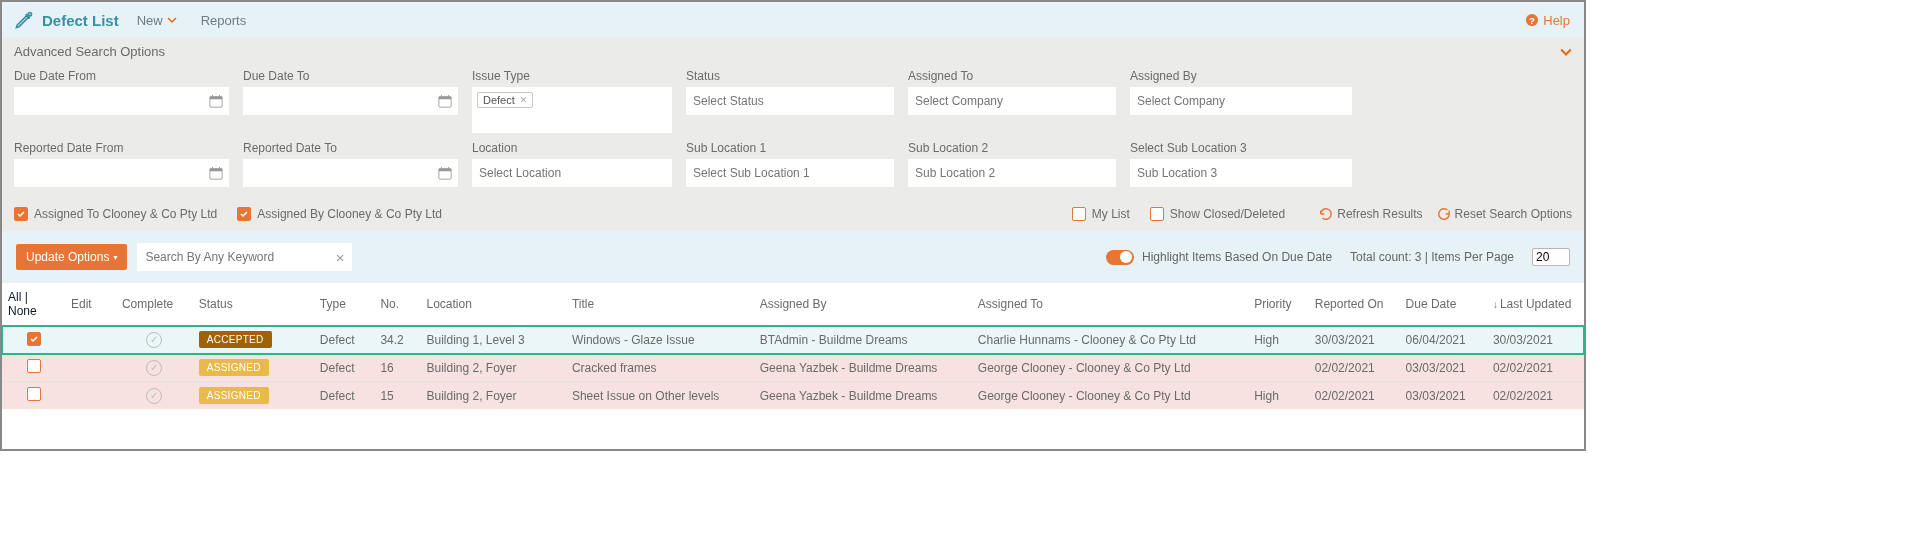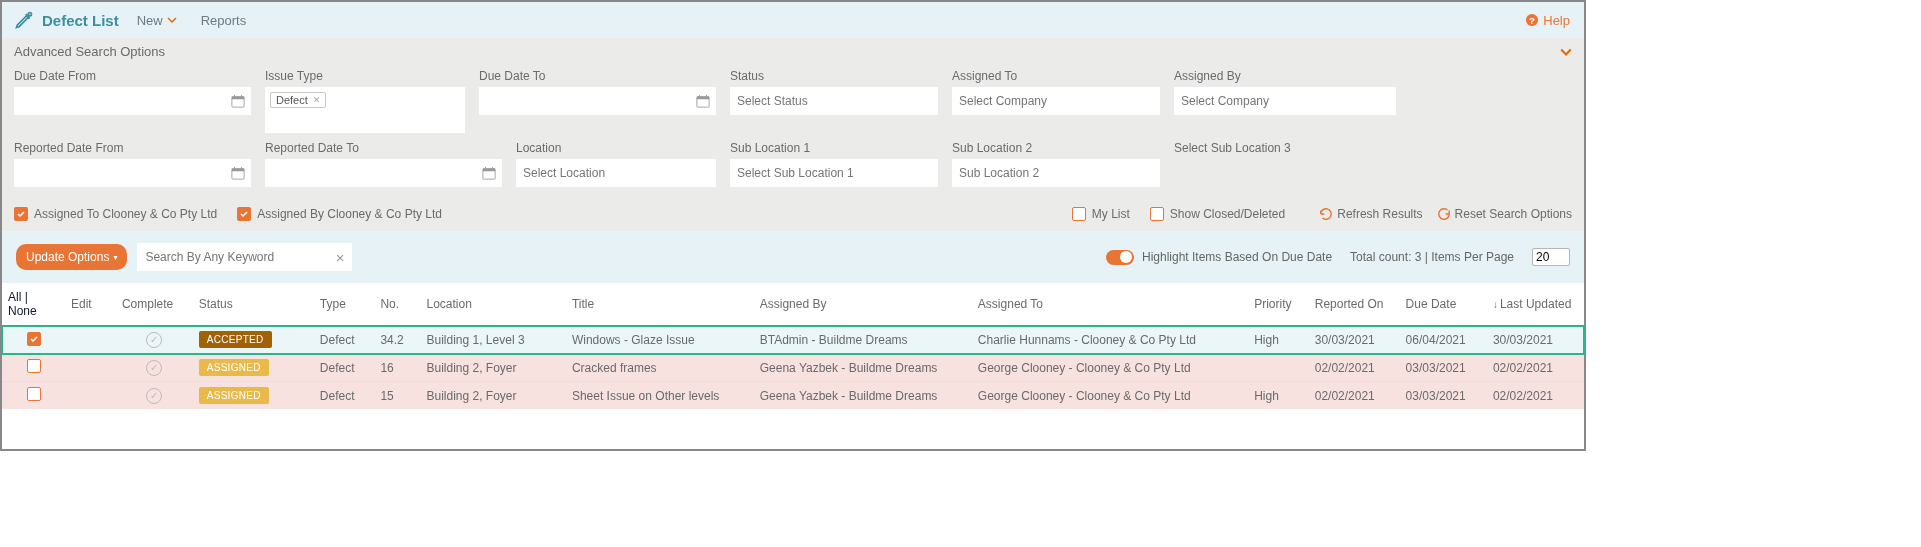--- a/index.html
+++ b/index.html
@@ -15,21 +15,21 @@
   .help-link { position: absolute; right: 14px; color: #e87535; font-weight: 500; font-size: 13px; display: flex; align-items: center; }
 
   
   .adv-row { background: #ebebea; padding: 6px 12px; position: relative; color: #6a6a6a; font-size: 13px; }
   .adv-chev { position: absolute; right: 12px; top: 8px; color: #e36c0a; font-size: 14px; }
 
   
   .filters { background: #ebebea; padding: 4px 12px 10px; }
   .filter-row { display: flex; gap: 14px; margin-bottom: 8px; }
   .filter-col { display: flex; flex-direction: column; }
-  .col-1, .col-2 { width: 237px; }
+  .col-1, .col-2 { width: 215px; }
   .col-3 { width: 200px; }
   .col-4, .col-5 { width: 208px; }
   .col-6 { width: 222px; }
   .filter-label { color: #6b6b6b; font-size: 12px; margin-bottom: 4px; }
   .filter-input { height: 28px; background: #fff; border: 1px solid #fff; padding: 0 6px; font-size: 12px; color: #333; position: relative; }
   .filter-input.ph { color: #ec4899; }
   .date-wrap { position: relative; }
   .date-wrap input { width: 100%; height: 28px; border: 1px solid #fff; background: #fff; padding: 0 26px 0 6px; font-size: 12px; }
   .cal-icon { position: absolute; right: 6px; top: 50%; transform: translateY(-50%); color: #888; }
   .tag-box { background: #fff; border: 1px solid #fff; min-height: 46px; padding: 4px; }
@@ -41,21 +41,21 @@
   .chk-box { width: 14px; height: 14px; border-radius: 2px; margin-right: 6px; display: inline-flex; align-items: center; justify-content: center; }
   .chk-box.orange { background: #e87535; }
   .chk-box.empty { background: #fff; border: 1px solid #e87535; }
   .chk-lbl { display: flex; align-items: flex-end; margin-right: 20px; }
   .spacer { flex: 1; }
   .refresh-lnk, .reset-lnk { color: #6b6b6b; display: flex; align-items: center; margin-left: 14px; }
   .ref-icon { color: #e87535; margin-right: 4px; }
 
   
   .action-bar { background: #e6f2f5; padding: 12px 14px; display: flex; align-items: center; }
-  .update-btn { background: #e87535; color: #fff; font-size: 12px; padding: 6px 10px; border: none; border-radius: 10px; margin-right: 10px; display: flex; align-items: center; cursor: pointer; }
+  .update-btn { background: #e87535; color: #fff; font-size: 12px; padding: 6px 10px; border: none; border-radius: 2px; margin-right: 10px; display: flex; align-items: center; cursor: pointer; }
   .update-btn .arrow { margin-left: 4px; font-size: 8px; }
   .search-wrap { background: #fff; display: flex; align-items: center; height: 28px; width: 215px; border: none; padding: 0 8px; }
   .search-wrap input { border: none; flex: 1; font-size: 12px; outline: none; color: #ec4899; }
   .search-wrap .xsrch { color: #999; font-size: 15px; }
   .action-spacer { flex: 1; }
   .toggle { width: 28px; height: 15px; border-radius: 10px; background: #e77535; position: relative; margin-right: 8px; }
   .toggle .knob { position: absolute; top: 1.5px; right: 1.5px; width: 12px; height: 12px; background: #fff; border-radius: 50%; }
   .action-text { color: #666; font-size: 12px; margin-right: 18px; }
   .page-sel { border: 1px solid #b6b6b6; border-radius: 2px; width: 38px; height: 18px; font-size: 12px; padding: 0 3px; }
 
@@ -128,40 +128,40 @@
           <span class="cal-icon">
               <svg width="14" height="14" viewBox="0 0 16 16" fill="#999">
                 <rect x="1" y="3" width="14" height="12" rx="1" fill="none" stroke="#999"></rect>
                 <rect x="1" y="3" width="14" height="3" fill="#999"></rect>
                 <line x1="4" y1="1" x2="4" y2="4" stroke="#999"></line>
                 <line x1="12" y1="1" x2="12" y2="4" stroke="#999"></line>
               </svg>
             </span>
         </div>
       </div>
-      <div class="filter-col col-3">
-        <span class="filter-label">Issue Type</span>
-        <div class="tag-box">
-          <span class="tag">
-              <span>Defect</span>
-              <span class="x">✕</span>
-            </span>
-        </div>
-      </div>
       <div class="filter-col col-2">
         <span class="filter-label">Due Date To</span>
         <div class="date-wrap">
           <input type="text" style="">
           <span class="cal-icon">
               <svg width="14" height="14" viewBox="0 0 16 16" fill="#999">
                 <rect x="1" y="3" width="14" height="12" rx="1" fill="none" stroke="#999"></rect>
                 <rect x="1" y="3" width="14" height="3" fill="#999"></rect>
                 <line x1="4" y1="1" x2="4" y2="4" stroke="#999"></line>
                 <line x1="12" y1="1" x2="12" y2="4" stroke="#999"></line>
               </svg>
+            </span>
+        </div>
+      </div>
+      <div class="filter-col col-3">
+        <span class="filter-label">Issue Type</span>
+        <div class="tag-box">
+          <span class="tag">
+              <span>Defect</span>
+              <span class="x">✕</span>
             </span>
         </div>
       </div>
       <div class="filter-col col-4">
         <span class="filter-label">Status</span>
         <input class="filter-input ph" placeholder="Select Status" style="">
       </div>
       <div class="filter-col col-5">
         <span class="filter-label">Assigned To</span>
         <input class="filter-input ph" placeholder="Select Company" style="">
@@ -208,20 +208,21 @@
       <div class="filter-col col-4">
         <span class="filter-label">Sub Location 1</span>
         <input class="filter-input ph" placeholder="Select Sub Location 1" style="">
       </div>
       <div class="filter-col col-5">
         <span class="filter-label">Sub Location 2</span>
         <input class="filter-input ph" placeholder="Sub Location 2" style="">
       </div>
       <div class="filter-col col-6">
         <span class="filter-label">Select Sub Location 3</span>
+        <input class="filter-input ph" placeholder="Sub Location 3" style="">
       </div>
     </div>
   </div>
 
   <div class="filter-ctrls">
     <label class="chk-lbl">
       <span class="chk-box orange">
           <svg width="10" height="10" viewBox="0 0 10 10">
             <path d="M2 5l2 2 4-4" stroke="#fff" stroke-width="1.5" fill="none"></path>
           </svg>

